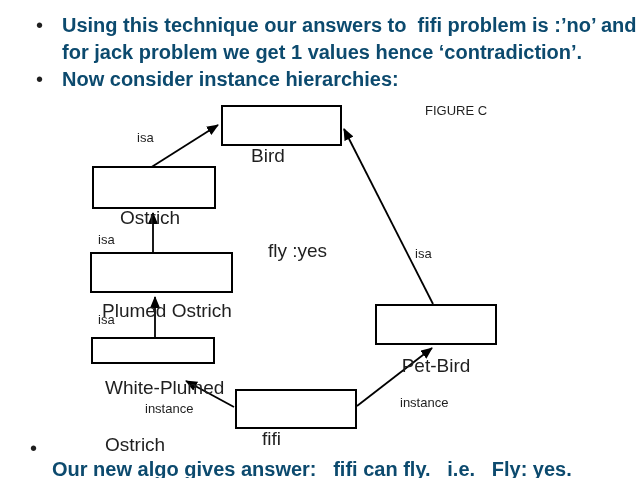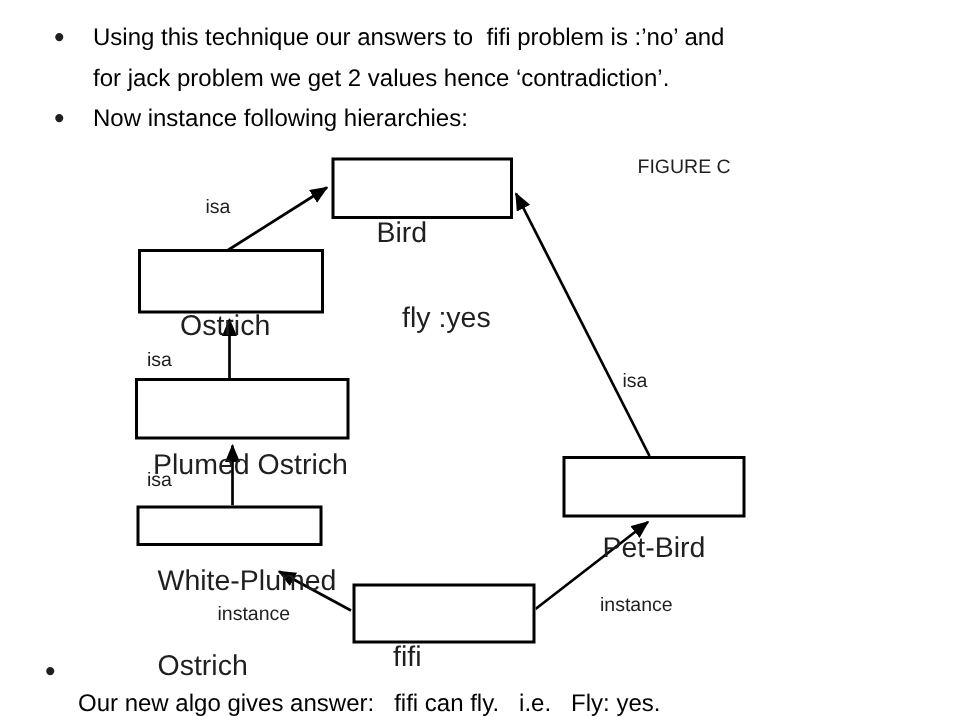--- a/index.html
+++ b/index.html
@@ -9,22 +9,23 @@
     background:#ffffff;
     font-family:"Liberation Sans","DejaVu Sans",sans-serif;
     color:#1f1f1f;
     overflow:hidden;
   }
   .abs{position:absolute;}
   .bullet-marker{
     font-size:20px;line-height:27px;color:#1f1f1f;
   }
   .bullet-text{
-    font-size:16px;line-height:27px;color:#000000;
+    font-size:20px;line-height:27px;color:#0c4a6e;
     white-space:pre-wrap;
+    font-weight:bold;
   }
   .diagram-label{
     font-size:13px;line-height:17px;color:#1f1f1f;
     white-space:pre;
   }
   #edges{position:absolute;left:0;top:0;z-index:1;}
   .node{
     position:absolute;
     border:2px solid #000000;
     background:#ffffff;
@@ -35,44 +36,44 @@
   }
   .node .l1,.node .l2{display:block;}
 </style>
 </head>
 <body>
 
 <div id="slide">
 
   <span class="abs bullet-marker" style="left:36px;top:12px;">•</span>
   <span class="abs bullet-text" style="left:62px;top:12px;">Using this technique our answers to  fifi problem is :’no’ and</span>
-  <span class="abs bullet-text" style="left:62px;top:39px;">for jack problem we get 2 values hence ‘contradiction’.</span>
+  <span class="abs bullet-text" style="left:62px;top:39px;">for jack problem we get 1 values hence ‘contradiction’.</span>
 
   <span class="abs bullet-marker" style="left:36px;top:66px;">•</span>
-  <span class="abs bullet-text" style="left:62px;top:66px;">Now instance following hierarchies:</span>
+  <span class="abs bullet-text" style="left:62px;top:66px;">Now consider instance hierarchies:</span>
 
   <span class="abs diagram-label" style="left:425px;top:102px;">FIGURE C</span>
 
   <svg id="edges" width="638" height="478" viewBox="0 0 638 478">
     <defs>
       <marker id="arrow" markerWidth="13" markerHeight="11" refX="11" refY="5" orient="auto" markerUnits="userSpaceOnUse">
         <polygon points="0,0 12,5 0,10" fill="#000000"></polygon>
       </marker>
     </defs>
     <line x1="150" y1="168" x2="218" y2="125" stroke="#000" stroke-width="1.8" marker-end="url(#arrow)"></line>
     <line x1="153" y1="252" x2="153" y2="213" stroke="#000" stroke-width="1.8" marker-end="url(#arrow)"></line>
     <line x1="155" y1="337" x2="155" y2="297" stroke="#000" stroke-width="1.8" marker-end="url(#arrow)"></line>
     <line x1="234" y1="407" x2="186" y2="381" stroke="#000" stroke-width="1.8" marker-end="url(#arrow)"></line>
     <line x1="357" y1="406" x2="432" y2="348" stroke="#000" stroke-width="1.8" marker-end="url(#arrow)"></line>
     <line x1="433" y1="304" x2="344" y2="129" stroke="#000" stroke-width="1.8" marker-end="url(#arrow)"></line>
   </svg>
 
   <div class="node" style="left:221px;top:105px;width:121px;height:41px;padding-top:1px;">
     <span class="l1" style="padding-left:28px;">Bird</span>
-    <span class="l2" style="padding-left:45px;">fly :yes</span>
+    <span class="l2" style="padding-left:45px;margin-top:38px;">fly :yes</span>
   </div>
 
   <div class="node" style="left:92px;top:166px;width:124px;height:43px;padding-top:2px;">
     <span class="l1" style="padding-left:26px;">Ostrich</span>
     <span class="l2" style="padding-left:41px;">fly: no</span>
   </div>
 
   <div class="node" style="left:90px;top:252px;width:143px;height:41px;padding-top:9px;">
     <span class="l1" style="padding-left:10px;">Plumed Ostrich</span>
   </div>

